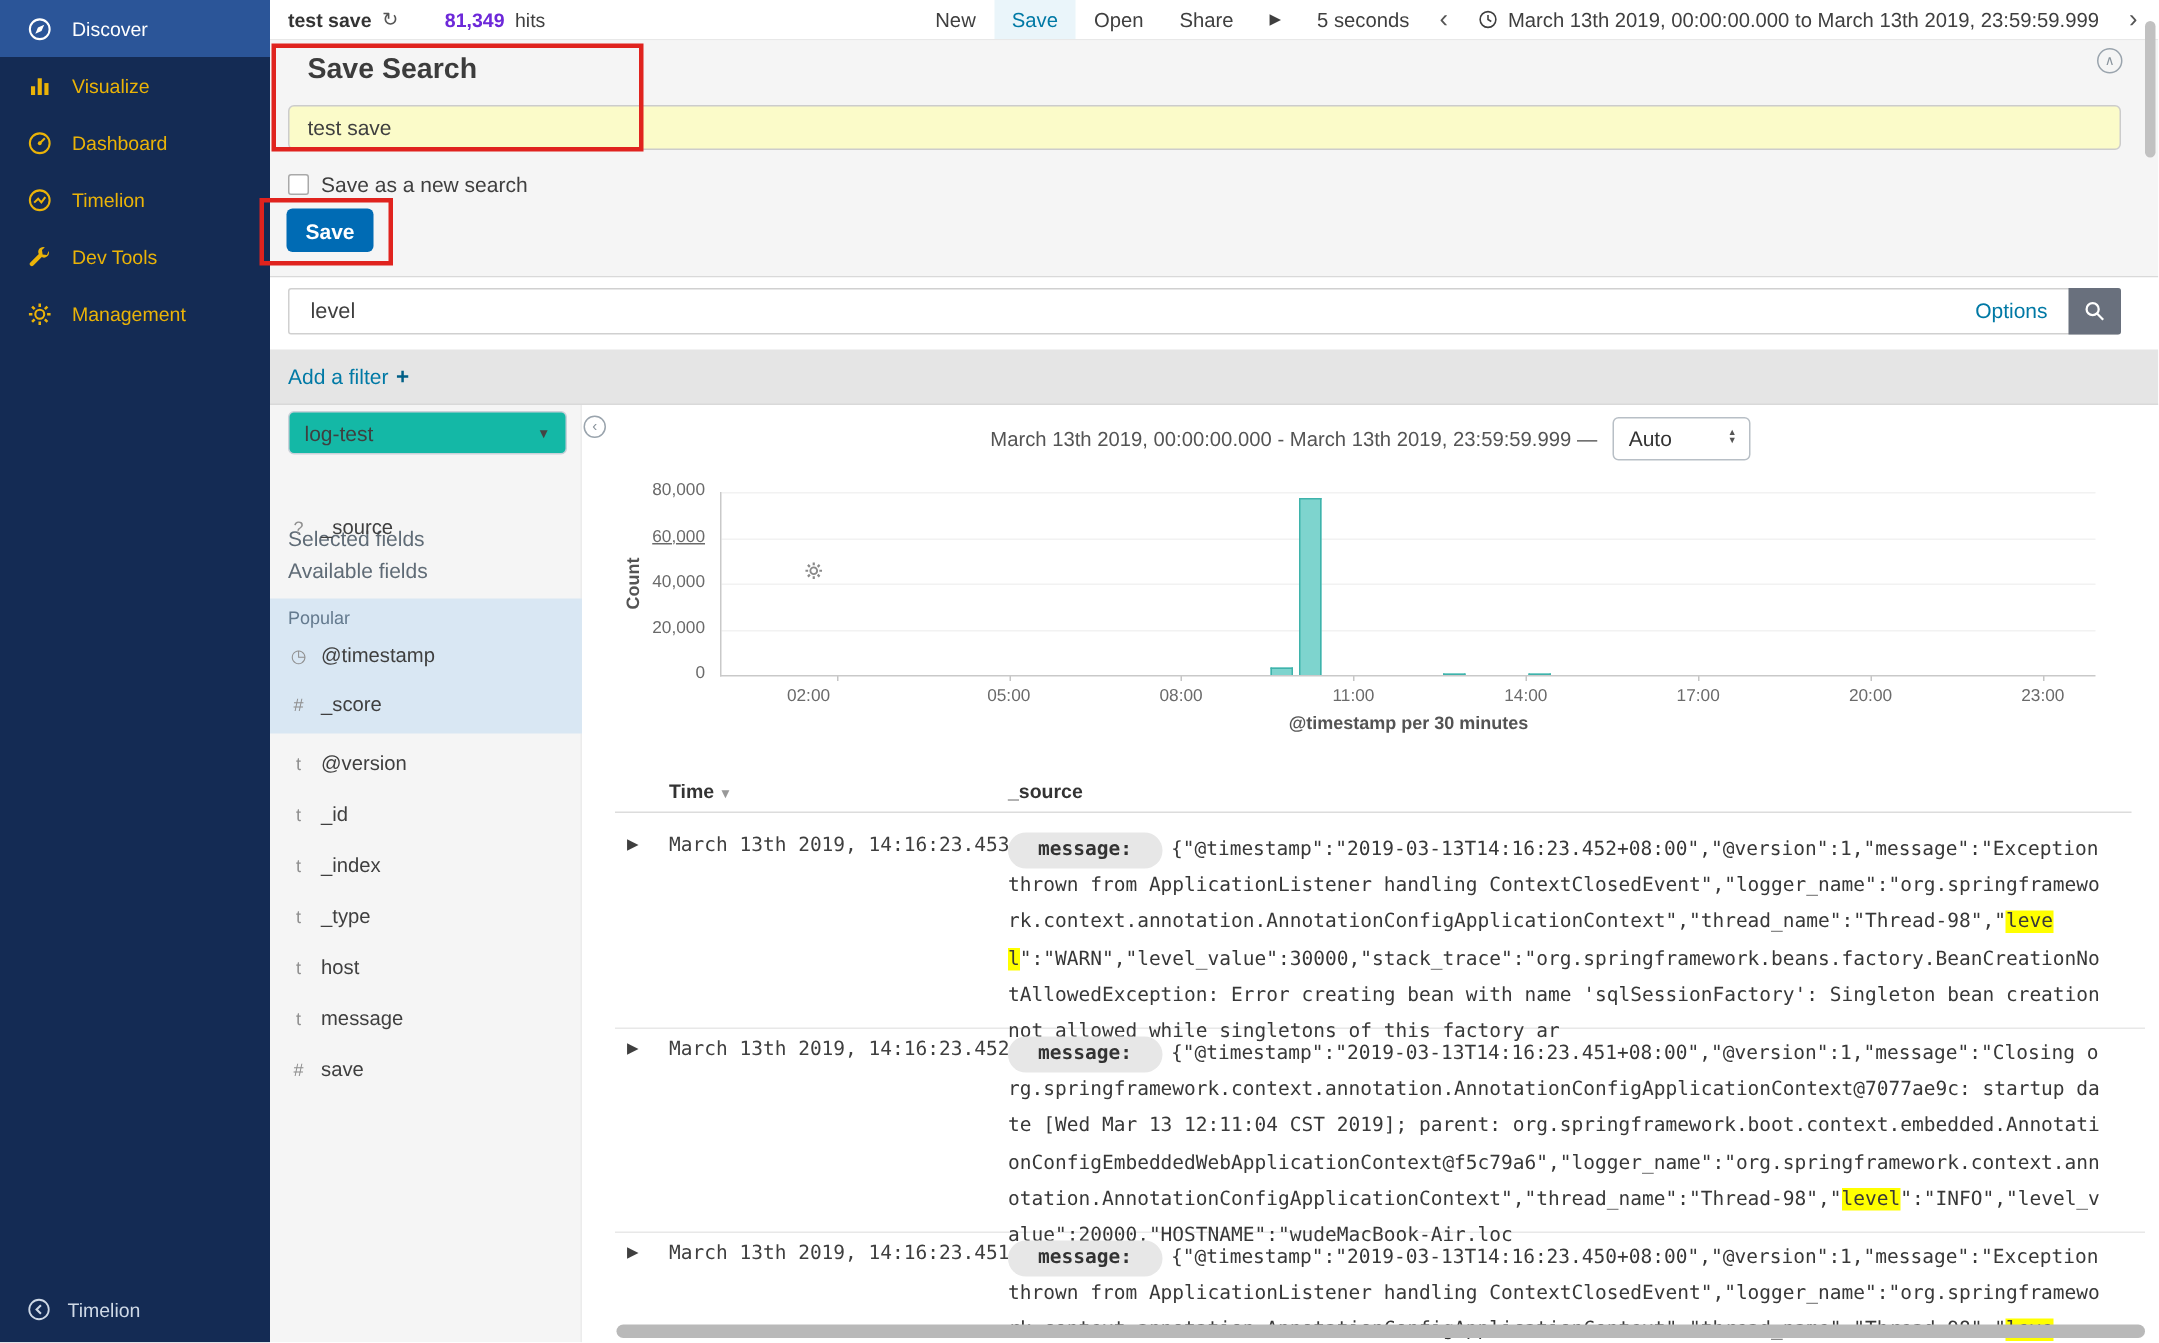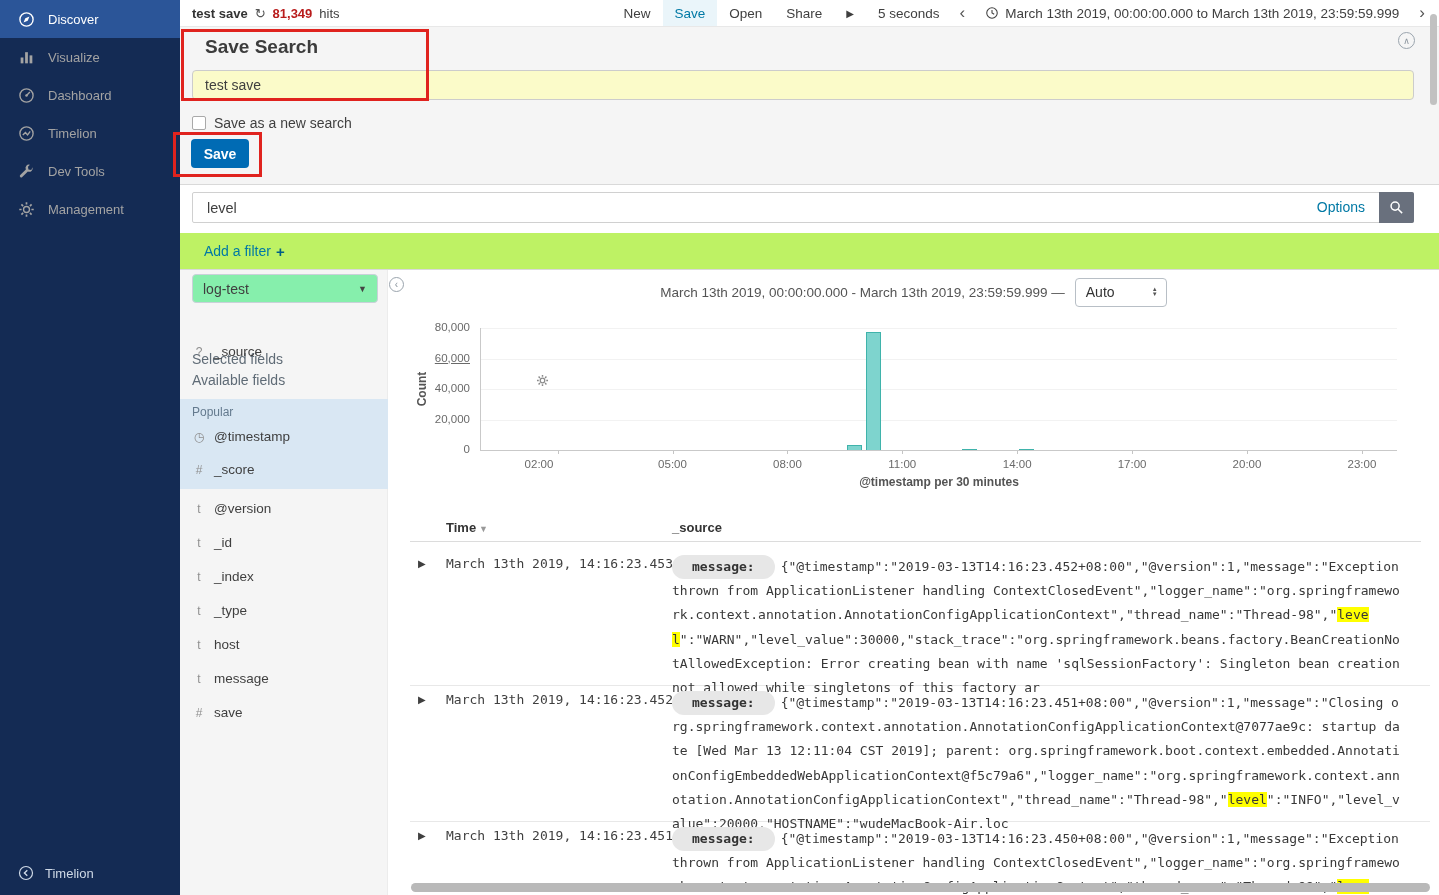--- a/index.html
+++ b/index.html
@@ -9,34 +9,34 @@
     font-family:"Liberation Sans","DejaVu Sans",sans-serif; font-size:13px; color:#3f3f3f;
     background:#fff;
   }
   .mono { font-family:"DejaVu Sans Mono","Liberation Mono",monospace; }
 
   
   .sidebar { position:absolute; left:0; top:0; width:180px; height:895px; background:#142b54; }
   .logo { display:flex; align-items:center; gap:10px; padding:14px 0 14px 14px; height:66px; }
   .logo-text { color:#fff; font-size:24px; font-weight:500; letter-spacing:.5px; }
   .nav-item { display:flex; align-items:center; gap:13px; height:38px; padding-left:18px;
-              color:#a3a3a3; font-size:13px; cursor:pointer; }
+              color:#eab308; font-size:13px; cursor:pointer; }
   .nav-item.active { background:#2b5598; color:#fff; }
   .nav-item svg { width:17px; height:17px; flex:0 0 17px; }
   .collapse-item { position:absolute; left:0; bottom:0; width:180px; height:44px;
                    display:flex; align-items:center; gap:11px; padding-left:18px; color:#cfd9e6; }
   .collapse-item svg { width:16px; height:16px; }
 
   
   .topbar { position:absolute; left:180px; top:0; width:1259px; height:27px; background:#fff;
             border-bottom:1px solid #e8e8e8; display:flex; align-items:center; }
   .tb-left { display:flex; align-items:center; gap:7px; padding-left:12px; white-space:nowrap; }
   .tb-title { font-weight:bold; color:#333; }
   .tb-refresh { color:#555; font-size:13px; }
-  .tb-hits { font-weight:bold; color:#b91c1c; }
+  .tb-hits { font-weight:bold; color:#6d28d9;margin-left:24px; }
   .tb-right { margin-left:auto; display:flex; align-items:center; height:100%; padding-right:6px; }
   .tb-item { padding:0 12px; height:100%; display:flex; align-items:center; gap:6px;
              color:#3f3f3f; font-size:13.5px; cursor:pointer; white-space:nowrap; }
   .tb-item.active { color:#0079a5; background:#eaf5fa; }
   .tb-item.chev { font-size:17px; color:#555; padding:0 8px; }
   .tb-item .play { font-size:10px; color:#3f3f3f; }
   .timerange svg { width:14px; height:14px; }
 
   
   .save-panel { position:absolute; left:180px; top:27px; width:1259px; height:158px;
@@ -61,29 +61,29 @@
   .query-input { width:100%; height:100%; border:1px solid #d0d0d0; border-radius:2px; padding:0 150px 0 14px;
                  font-size:14.5px; color:#3f3f3f; background:#fff;
                  font-family:"Liberation Sans","DejaVu Sans",sans-serif; }
   .query-options { position:absolute; right:49px; top:7px; color:#0079a5; font-size:14px; cursor:pointer; }
   .query-btn { position:absolute; right:0; top:0; width:35px; height:31px; background:#69707d;
                border:none; border-radius:0 2px 2px 0; display:flex; align-items:center; justify-content:center;
                cursor:pointer; }
   .query-btn svg { width:15px; height:15px; }
 
   
-  .filter-bar { position:absolute; left:180px; top:233px; width:1259px; height:37px; background:#bef264;
-                border-bottom:1px solid #d9d9d9; display:flex; align-items:center; padding-left:24px; gap:5px; }
+  .filter-bar { position:absolute; left:180px; top:233px; width:1259px; height:37px; background:#e5e5e5;
+                border-bottom:1px solid #d9d9d9; display:flex; align-items:center; padding-left:12px; gap:5px; }
   .add-filter { color:#0079a5; font-size:14px; cursor:pointer; }
   .add-plus { color:#005f86; font-size:15px; font-weight:bold; }
 
   
   .fields-panel { position:absolute; left:180px; top:270px; width:208px; height:625px;
                   background:#f5f5f5; border-right:1px solid #ececec; }
-  .index-select { position:absolute; left:12px; top:4px; width:186px; height:29px; background:#86efac;
+  .index-select { position:absolute; left:12px; top:4px; width:186px; height:29px; background:#14b8a6;
                   border:1px solid #c9d1d9; border-radius:4px; display:flex; align-items:center;
                   padding:0 10px; font-size:14px; color:#3f3f3f; cursor:pointer; }
   .index-select .caret { margin-left:auto; font-size:9px; color:#444; }
   .fp-label { position:absolute; left:12px; font-size:14px; color:#5f6b76; }
   .gear-sm { position:absolute; left:356px; width:13px; height:13px; color:#8a8a8a; cursor:pointer; }
   .popular { position:absolute; left:0; top:129px; width:208px; height:90px; background:#d9e7f3; }
   .popular-label { position:absolute; left:12px; top:6px; font-size:12px; color:#647a8e; }
   .field-row { position:absolute; left:12px; display:flex; align-items:center; gap:8px; cursor:pointer; }
   .field-glyph { width:14px; color:#8f8f8f; font-size:12px; text-align:center; }
   .field-name { font-size:13.5px; color:#3f3f3f; }

